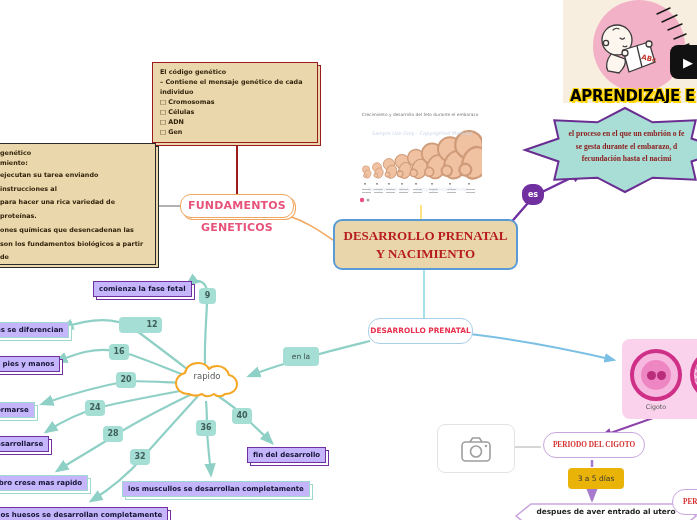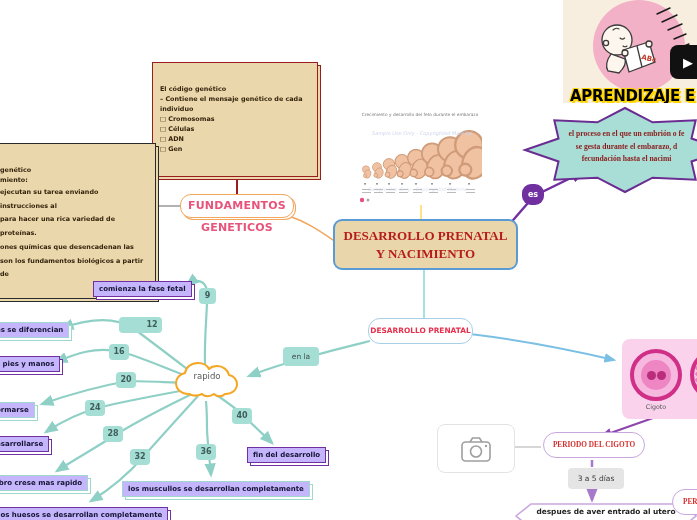--- a/index.html
+++ b/index.html
@@ -1,21 +1,21 @@
 <!DOCTYPE html>
 <html><head>
 <meta charset="utf-8">
 <style>
   html,body{margin:0;padding:0;}
   body{width:697px;height:520px;position:relative;overflow:hidden;background:#fff;
        font-family:"DejaVu Sans",sans-serif;}
   
   .tan-box{position:absolute;background:#ead7ab;border:1.6px solid #9b1c1c;
     box-shadow:3px 3px 0 -1px #ead7ab,3px 3px 0 0 #9b1c1c;
-    color:#33230d;font-weight:bold;font-size:6.4px;line-height:1.55;padding:22px 7px;}
+    color:#33230d;font-weight:bold;font-size:6.4px;line-height:1.55;padding:5px 7px;}
   .tan-box.dark{border-color:#2a2a2a;box-shadow:3px 3px 0 -1px #ead7ab,3px 3px 0 0 #2a2a2a;}
   .tan-box .sp{line-height:2.15;}
   
   .teal-box,.purple-box{position:absolute;background:#c4b5fd;white-space:nowrap;
     font-weight:bold;font-size:7px;color:#141432;padding:3px 5px;}
   .teal-box{border:1.6px solid #9fd8cf;box-shadow:3px 3px 0 -1px #fff,3px 3px 0 0 #9fd8cf;}
   .purple-box{border:1.6px solid #7030a0;box-shadow:3px 3px 0 -1px #fff,3px 3px 0 0 #7030a0;}
   
   .chip{position:absolute;background:#a5ded5;color:#3f5e5a;border-radius:4px;
     font-size:8px;font-weight:bold;text-align:center;width:20px;height:16px;line-height:16px;}
@@ -29,21 +29,21 @@
   .prenatal-node{position:absolute;left:368px;top:318px;width:103px;height:24px;background:#fff;
     border:1.5px solid #a8cfe8;border-radius:12px;color:#e8304f;font-size:7.4px;font-weight:bold;
     text-align:center;line-height:24px;}
   .pill{position:absolute;background:#fff;border:1.5px solid #c9a6de;border-radius:13px;
     color:#d32f2f;font-family:"Liberation Serif",serif;font-weight:bold;font-size:7.3px;
     text-align:center;}
   .es-chip{position:absolute;left:522px;top:184px;width:22px;height:21px;background:#7030a0;
     border-radius:9px;color:#fff;font-size:8px;font-weight:bold;text-align:center;line-height:21px;}
   .enla-chip{position:absolute;left:283px;top:347px;width:36px;height:19px;background:#a5ded5;
     border-radius:4px;color:#3f4f4e;font-size:7.5px;text-align:center;line-height:19px;}
-  .dias-chip{position:absolute;left:568px;top:468px;width:56px;height:21px;background:#e5e5e5;
+  .dias-chip{position:absolute;left:568px;top:468px;width:56px;height:21px;background:#eab308;
     border-radius:4px;color:#3a3a3a;font-size:7.5px;text-align:center;line-height:21px;}
   .semana-label{position:absolute;left:171px;top:371px;width:72px;text-align:center;
     color:#5a5a5a;font-size:8.5px;}
   .burst-text{position:absolute;left:556px;top:128px;width:141px;text-align:center;
     color:#8b1a1a;font-family:"Liberation Serif",serif;font-weight:bold;font-size:7.6px;line-height:1.65;}
   .hex-text{position:absolute;left:522px;top:507px;width:168px;text-align:center;
     font-size:7.4px;font-weight:bold;color:#222;}
   
   .fetus-chart{position:absolute;left:358px;top:110px;width:124px;height:95px;background:#fff;}
   .fetus-title{position:absolute;left:0;top:2px;width:124px;text-align:center;color:#777;font-size:4.3px;}
@@ -248,21 +248,21 @@
 </svg>
 <div class="semana-label">rapido</div>
 
 <div class="chip" style="left:199px;top:288px;width:17px;">9</div>
 <div class="chip" style="left:119px;top:317px;padding-left:23px;">12</div>
 <div class="chip" style="left:109px;top:344px;">16</div>
 <div class="chip" style="left:116px;top:372px;">20</div>
 <div class="chip" style="left:85px;top:400px;">24</div>
 <div class="chip" style="left:103px;top:426px;">28</div>
 <div class="chip" style="left:130px;top:449px;">32</div>
-<div class="chip" style="left:196px;top:444px;">36</div>
+<div class="chip" style="left:196px;top:420px;">36</div>
 <div class="chip" style="left:232px;top:408px;">40</div>
 
 <div class="purple-box" style="left:93px;top:281px;">comienza la fase fetal</div>
 <div class="teal-box" style="left:-10px;top:322px;">es se diferencian</div>
 <div class="purple-box" style="left:-10px;top:356px;">s pies y manos</div>
 <div class="teal-box" style="left:-10px;top:402px;">ormarse</div>
 <div class="purple-box" style="left:-10px;top:436px;">esarrollarse</div>
 <div class="teal-box" style="left:-12px;top:475px;">ebro crese mas rapido</div>
 <div class="teal-box" style="left:122px;top:481px;">los muscullos se desarrollan completamente</div>
 <div class="purple-box" style="left:247px;top:447px;">fin del desarrollo</div>

